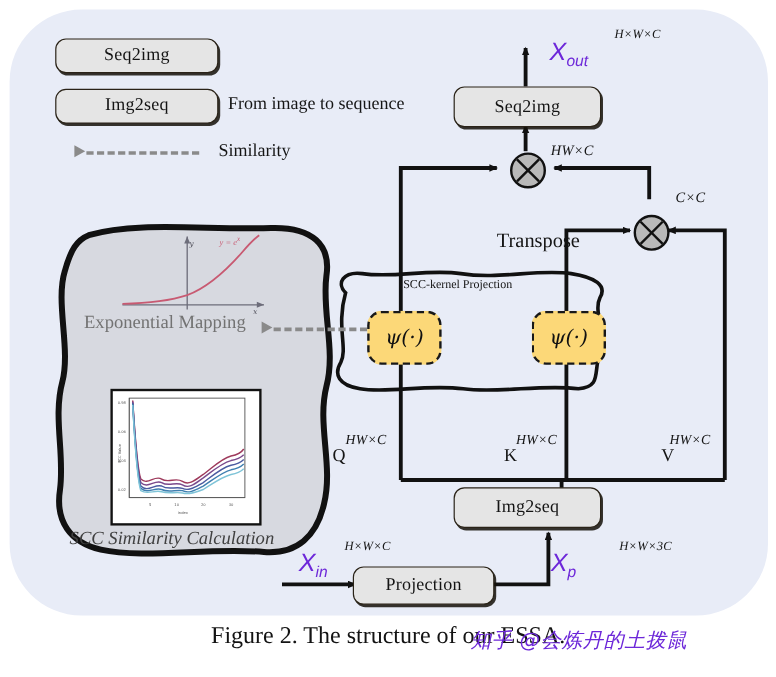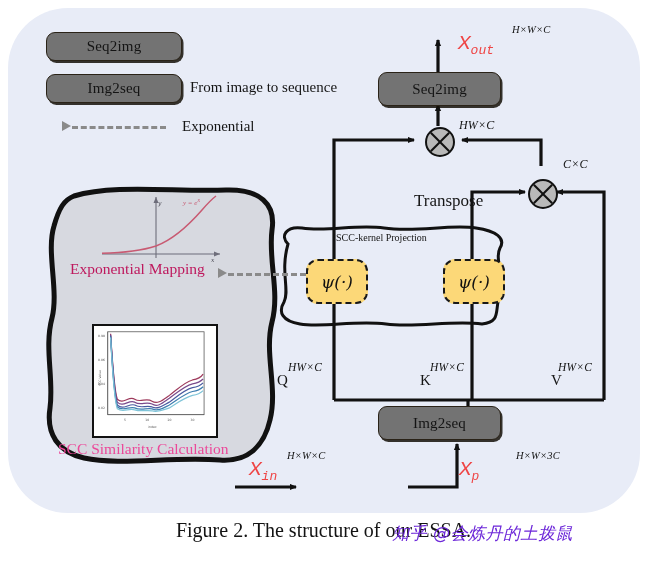--- a/index.html
+++ b/index.html
@@ -8,36 +8,36 @@
   #root{position:relative;width:647px;height:564px;}
 
   
   .panel{position:absolute;left:8px;top:8px;width:632px;height:505px;
          background:#e8ecf7;border-radius:60px;}
 
   
   .abs{position:absolute;}
 
   
-  .ybox{position:absolute;background:#737373;border:1.6px solid #2a2318;
+  .ybox{position:absolute;background:#e5e5e5;border:1.6px solid #2a2318;
         border-radius:9px;display:flex;align-items:center;justify-content:center;
         font-size:15px;letter-spacing:.2px;color:#141414;
         box-shadow:1.5px 2px 0 rgba(20,16,8,.85);}
 
   
   .psi{position:absolute;background:#fcd878;border:2.4px dashed #181818;
        border-radius:12px;display:flex;align-items:center;justify-content:center;
        font-size:17px;font-style:italic;font-family:"DejaVu Serif",serif;color:#111;}
 
   
   .lbl{position:absolute;white-space:nowrap;font-size:15px;color:#151515;}
   .sup{position:absolute;white-space:nowrap;font-size:10.5px;font-style:italic;
        font-family:"Liberation Serif",serif;color:#151515;letter-spacing:.2px;}
   .var{position:absolute;white-space:nowrap;font-size:21px;font-style:italic;
-       font-family:Liberation Mono, monospace;color:#ef4444;}
+       font-family:Liberation Sans, sans-serif;color:#6d28d9;}
   .var sub{font-size:13px;}
   .qkv{position:absolute;font-size:15px;color:#151515;}
 
   
   .dasharrow{position:absolute;height:0;border-top:3px dashed #8a8a8a;}
   .dashhead{position:absolute;width:0;height:0;
             border-top:5px solid transparent;border-bottom:5px solid transparent;
             border-right:9px solid #8a8a8a;}
 
   
@@ -50,29 +50,29 @@
 
   
   svg.wires{position:absolute;left:0;top:0;width:647px;height:564px;
             pointer-events:none;}
 
   
   .blobwrap{position:absolute;left:44px;top:182px;width:236px;height:286px;}
 
   
   .expchart{position:absolute;left:96px;top:192px;width:130px;height:72px;}
-  .explabel{position:absolute;left:70px;top:260px;font-size:15.5px;color:#be185d;
+  .explabel{position:absolute;left:70px;top:260px;font-size:15.5px;color:#737373;
             white-space:nowrap;text-align:center;}
   .expformula{position:absolute;font-size:7px;font-style:italic;color:#c85a72;}
 
   
   .linecard{position:absolute;left:92px;top:324px;width:122px;height:110px;
             background:#ffffff;border:2px solid #121212;}
-  .scclabel{position:absolute;left:58px;top:440px;font-size:15.5px;color:#ec4899;
-            white-space:nowrap;}
+  .scclabel{position:absolute;left:58px;top:440px;font-size:15.5px;color:#404040;
+            white-space:nowrap;font-style:italic;}
 
   
   .caption{position:absolute;left:0;top:519px;width:647px;text-align:center;
            font-size:20px;color:#131313;}
   .watermark{position:absolute;left:392px;top:522px;font-size:17px;
              color:#6d28d9;white-space:nowrap;
              font-family:"DejaVu Sans",sans-serif;letter-spacing:.5px;font-style:italic;}
 </style>
 </head>
 <body>
@@ -185,33 +185,36 @@
     <span>Seq2img</span>
   </div>
 
   <div class="ybox" style="left:46px;top:74px;width:134px;height:27px;">
     <span>Img2seq</span>
   </div>
   <div class="lbl" style="left:190px;top:79px;text-align:right;">From image to sequence</div>
 
   <div class="dasharrow" style="left:72px;top:126px;width:94px;"></div>
   <div class="dashhead" style="left:62px;top:121px;transform:rotate(180deg);"></div>
-  <div class="lbl" style="left:182px;top:118px;">Exponential</div>
+  <div class="lbl" style="left:182px;top:118px;">Similarity</div>
 
   <div class="dasharrow" style="left:228px;top:273px;width:78px;"></div>
   <div class="dashhead" style="left:218px;top:268px;transform:rotate(180deg);"></div>
 
   <div class="ybox" style="left:378px;top:72px;width:121px;height:32px;">
     <span>Seq2img</span>
   </div>
 
   <div class="ybox" style="left:378px;top:406px;width:121px;height:32px;">
     <span>Img2seq</span>
   </div>
 
+  <div class="ybox" style="left:294px;top:472px;width:116px;height:30px;">
+    <span>Projection</span>
+  </div>
 
   <div class="psi" style="left:306px;top:259px;width:58px;height:41px;">
     <span>ψ(·)</span>
   </div>
 
   <div class="psi" style="left:443px;top:259px;width:58px;height:41px;">
     <span>ψ(·)</span>
   </div>
 
   <div class="lbl" style="left:336px;top:232px;font-size:10px;">SCC-kernel Projection</div>

